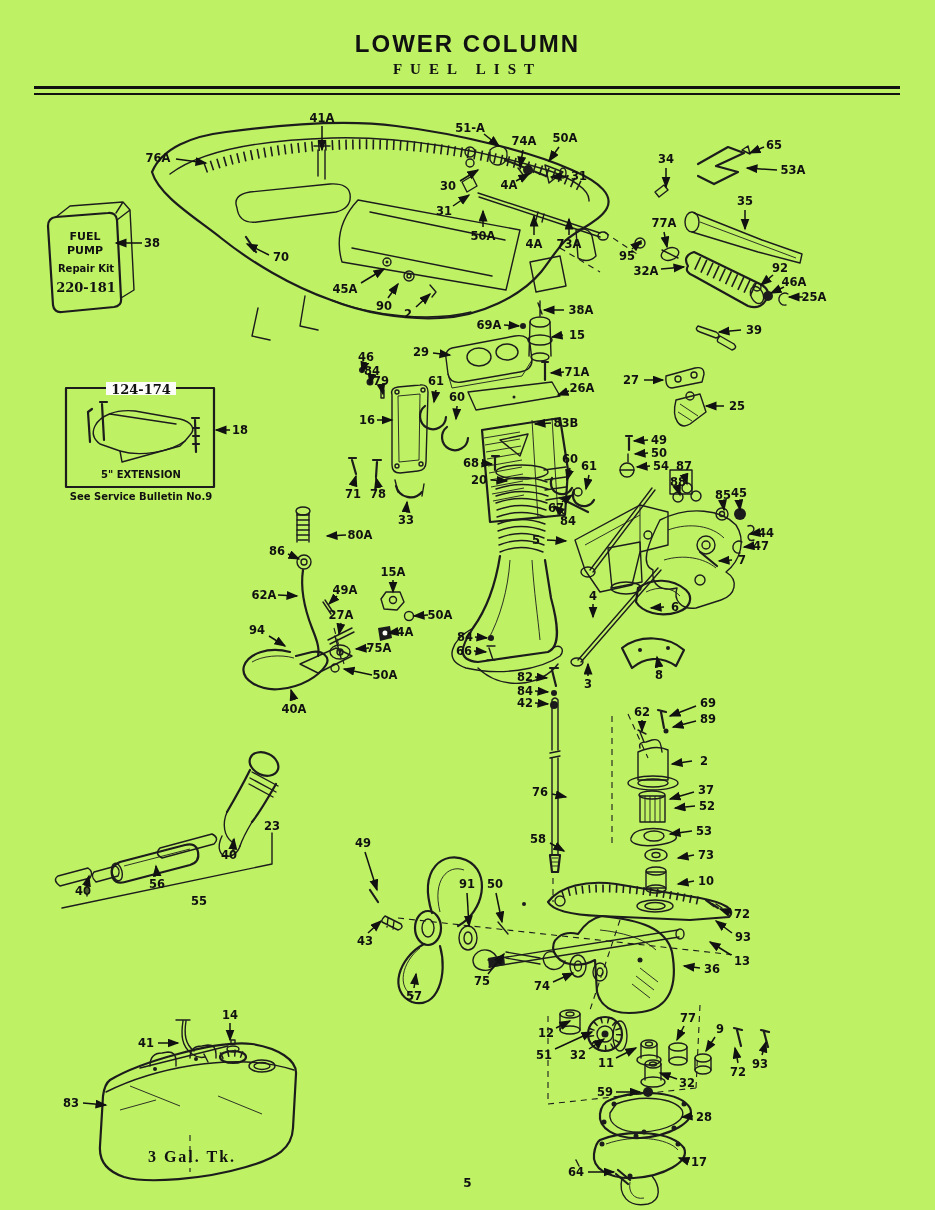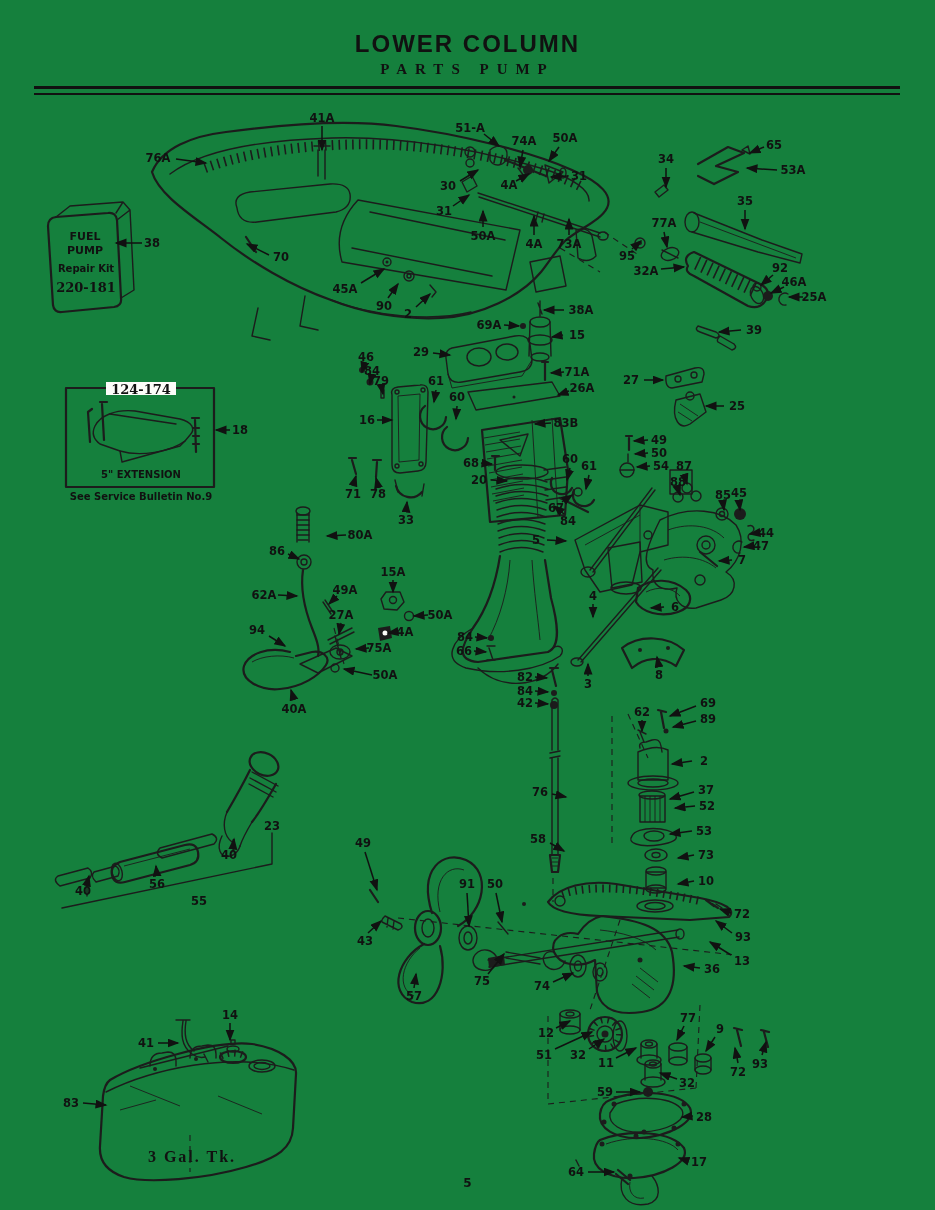--- a/index.html
+++ b/index.html
@@ -1,16 +1,16 @@
 <!DOCTYPE html>
 <html><head>
 <meta charset="utf-8">
 <style>
   html,body{margin:0;padding:0;background:#e8e8e4;}
-  .page{position:relative;width:935px;height:1210px;background:#15803d;overflow:hidden;
+  .page{position:relative;width:935px;height:1210px;background:#bef264;overflow:hidden;
         font-family:"Liberation Sans",sans-serif;color:#161616;}
   .header{position:absolute;top:30px;left:0;width:100%;text-align:center;z-index:2;}
   .title{font:bold 24px "Liberation Sans",sans-serif;letter-spacing:2px;color:#111;}
   .subtitle{font:bold 15px "Liberation Serif",serif;letter-spacing:8px;margin-top:3px;color:#111;}
   .rule{position:absolute;top:86px;left:34px;width:866px;height:4px;
         border-top:3px solid #111;border-bottom:2px solid #111;z-index:2;}
   .pageno{position:absolute;top:1176px;left:0;width:100%;text-align:center;
           font:bold 12px "DejaVu Sans",sans-serif;color:#111;z-index:2;}
   svg{position:absolute;top:0;left:0;z-index:1;}
   .ink{stroke:#1c1c1c;fill:none;stroke-width:1.4;stroke-linecap:round;stroke-linejoin:round;}
@@ -26,21 +26,21 @@
   .box-text-num{font:bold 13px "DejaVu Serif",serif;fill:#111;text-anchor:middle;}
   .tank-text{font:bold 16px "Liberation Serif",serif;fill:#111;text-anchor:middle;letter-spacing:2px;}
 </style>
 </head>
 <body>
 
 <div class="page">
 
   <div class="header">
     <div class="title">LOWER COLUMN</div>
-    <div class="subtitle">PARTS PUMP</div>
+    <div class="subtitle">FUEL LIST</div>
   </div>
   <div class="rule"></div>
   <div class="pageno">5</div>
 
   <svg id="diagram" width="935" height="1210" viewBox="0 0 935 1210">
     <defs>
       <marker id="ah" markerWidth="9" markerHeight="8" refX="7" refY="3" orient="auto">
         <path d="M0,0 L8,3 L0,6 Z" fill="#111"></path>
       </marker>
     </defs>

